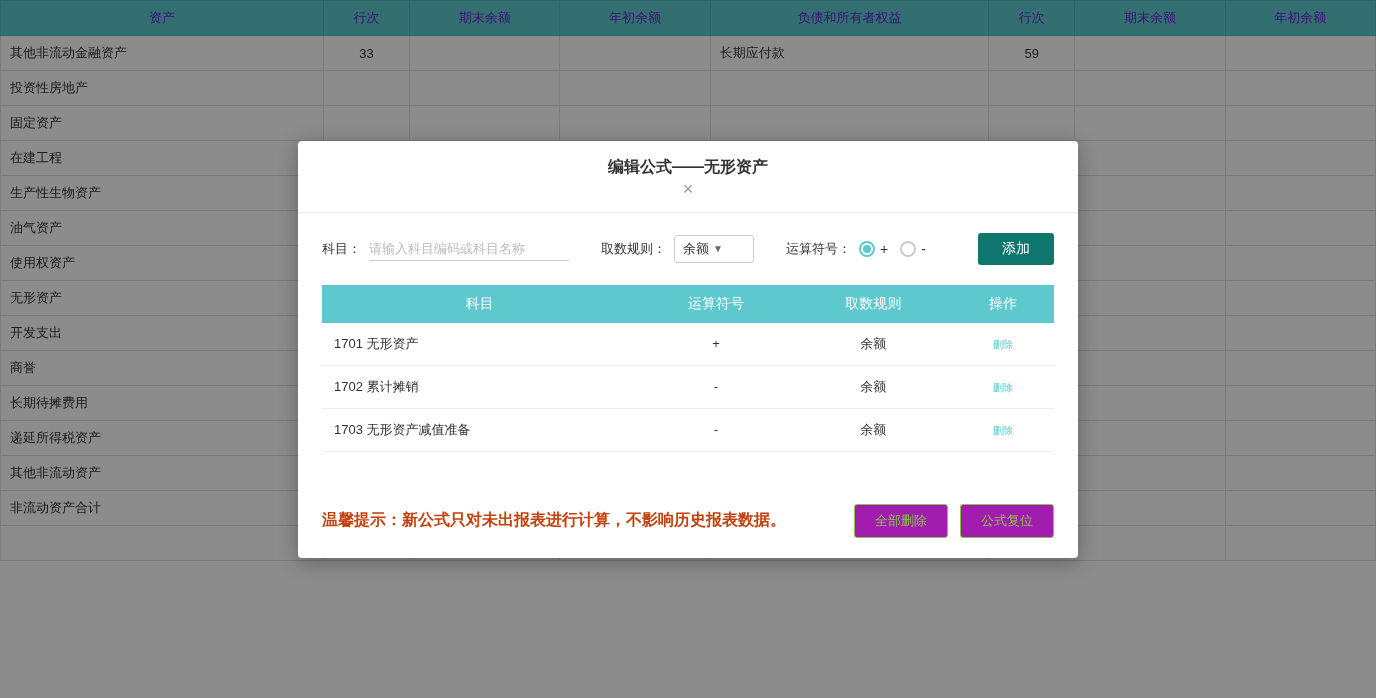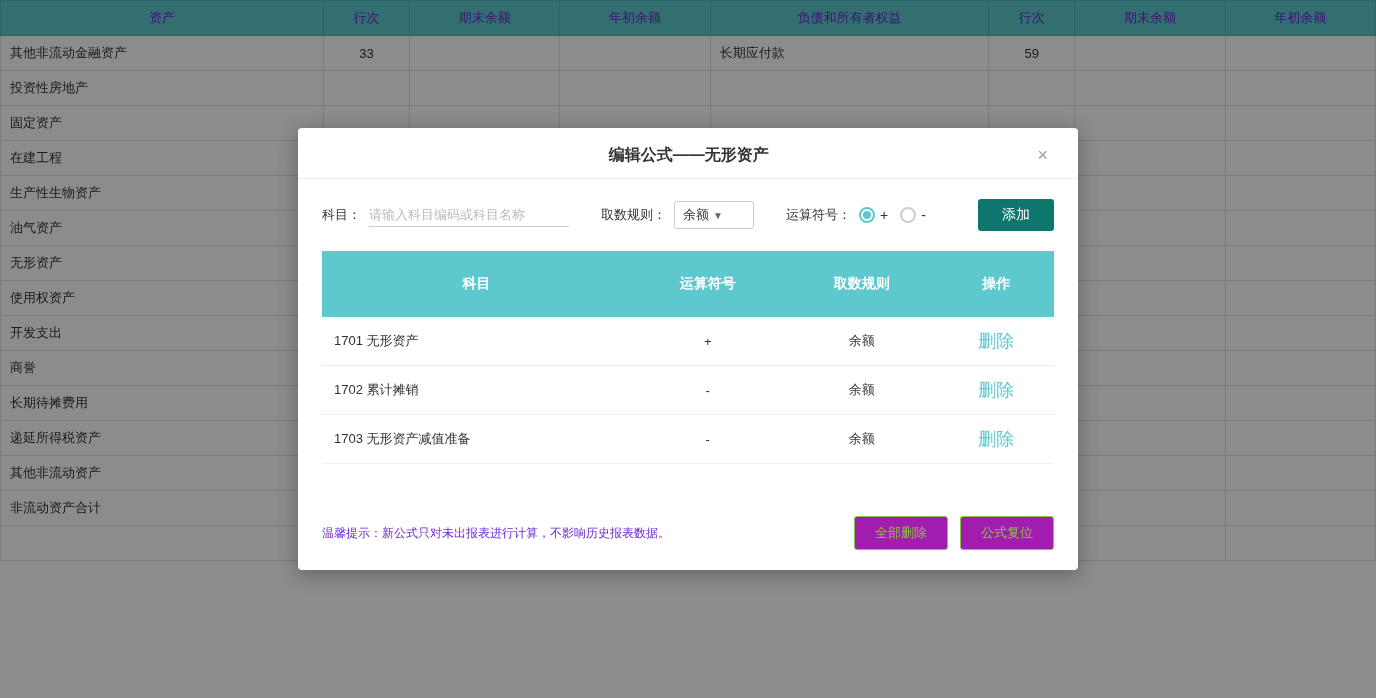--- a/index.html
+++ b/index.html
@@ -67,20 +67,21 @@
       box-shadow: 0 4px 20px rgba(0,0,0,0.3);
       overflow: hidden;
     }
 
     .modal-header {
       display: flex;
       align-items: center;
       justify-content: space-between;
       padding: 16px 24px 12px 24px;
       border-bottom: 1px solid #eee;
+      flex-direction: column;
     }
 
     .modal-title {
       font-size: 16px;
       color: #333;
       font-weight: bold;
       flex: 1;
       text-align: center;
     }
 
@@ -213,23 +214,23 @@
       border-collapse: collapse;
       margin-bottom: 20px;
     }
 
     .data-table thead tr {
       background: #5dc8cd;
     }
 
     .data-table thead th {
       color: #fff;
-      padding: 24px 12px;
+      padding: 10px 12px;
       text-align: center;
-      font-weight: bold;
+      font-weight: normal;
       font-size: 14px;
     }
 
     .data-table tbody tr {
       border-bottom: 1px solid #eee;
     }
 
     .data-table tbody td {
       padding: 12px 12px;
       text-align: center;
@@ -238,34 +239,35 @@
     }
 
     .data-table tbody td.subject-col {
       text-align: left;
     }
 
     .delete-link {
       color: #5dc8cd;
       cursor: pointer;
       text-decoration: none;
-      font-size: 18px;
+      font-size: 10px;
     }
 
     
     .modal-footer {
       display: flex;
       align-items: center;
       justify-content: space-between;
       padding: 12px 24px 20px 24px;
     }
 
     .footer-tip {
-      font-size: 12px;
-      color: #6d28d9;
+      font-size: 16px;
+      color: #c2410c;
+      font-weight: bold;
     }
 
     .footer-buttons {
       display: flex;
       gap: 12px;
     }
 
     .btn-outline {
       border: 1px solid #8bc34a;
       color: #8bc34a;
@@ -348,31 +350,31 @@
       <td class="left-col">油气资产</td>
       <td></td>
       <td></td>
       <td></td>
       <td class="left-col"></td>
       <td></td>
       <td></td>
       <td></td>
     </tr>
         <tr>
+      <td class="left-col">使用权资产</td>
+      <td></td>
+      <td></td>
+      <td></td>
+      <td class="left-col"></td>
+      <td></td>
+      <td></td>
+      <td></td>
+    </tr>
+        <tr>
       <td class="left-col">无形资产</td>
-      <td></td>
-      <td></td>
-      <td></td>
-      <td class="left-col"></td>
-      <td></td>
-      <td></td>
-      <td></td>
-    </tr>
-        <tr>
-      <td class="left-col">使用权资产</td>
       <td></td>
       <td></td>
       <td></td>
       <td class="left-col"></td>
       <td></td>
       <td></td>
       <td></td>
     </tr>
         <tr>
       <td class="left-col">开发支出</td>

